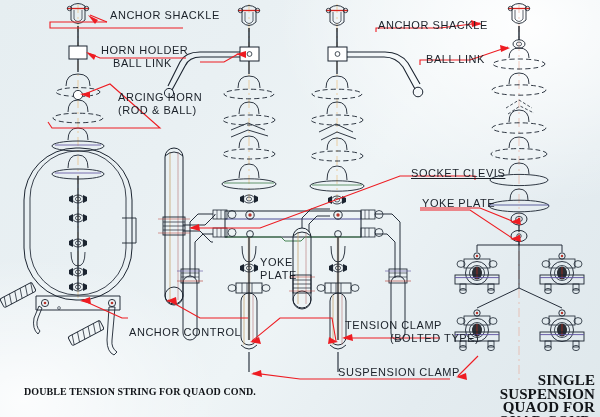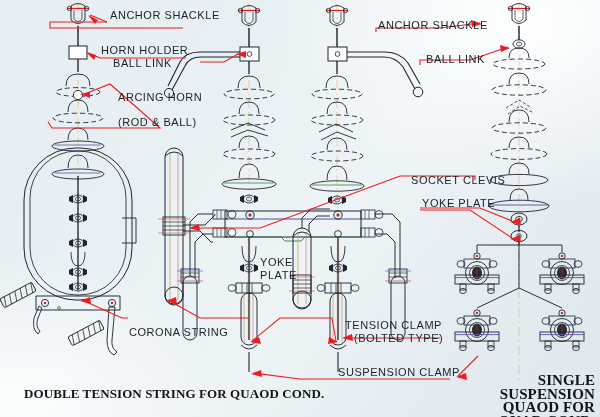--- a/index.html
+++ b/index.html
@@ -28,21 +28,21 @@
     position: absolute;
     font-family: "Liberation Serif", serif;
     font-weight: bold;
     color: #111418;
     letter-spacing: 0.1px;
     white-space: nowrap;
   }
   #cap-left {
     left: 24px;
     top: 386px;
-    font-size: 13px;
+    font-size: 10px;
   }
   #cap-right {
     left: 455px;
     top: 374px;
     font-size: 15px;
     line-height: 13.5px;
     text-align: right;
     white-space: normal;
     width: 140px;
   }
@@ -468,51 +468,51 @@
     <span>ANCHOR SHACKLE</span>
   </div>
 
   <div class="lbl" style="left:101px; top:44px;">
     <div>HORN HOLDER</div>
     <div style="padding-left:12px;">BALL LINK</div>
   </div>
 
   <div class="lbl" style="left:118px; top:91px;">
     <div>ARCING HORN</div>
-    <div style="padding-left:-4px;margin-top:12px;">(ROD &amp; BALL)</div>
+    <div style="padding-left:-4px;">(ROD &amp; BALL)</div>
   </div>
 
   <div class="lbl" style="left:378px; top:19px;">
     <span>ANCHOR SHACKLE</span>
   </div>
 
   <div class="lbl" style="left:426px; top:53px;">
     <span>BALL LINK</span>
   </div>
 
-  <div class="lbl" style="left:411px; top:174px;">
+  <div class="lbl" style="left:411px; top:167px;text-decoration:underline;">
     <span>SOCKET CLEVIS</span>
   </div>
 
   <div class="lbl" style="left:422px; top:197px;">
     <span>YOKE PLATE</span>
   </div>
 
   <div class="lbl" style="left:260px; top:256px;">
     <div>YOKE</div>
     <div>PLATE</div>
   </div>
 
   <div class="lbl" style="left:129px; top:326px;">
-    <div>CORONA STRING</div>
+    <div>ANCHOR CONTROL</div>
   </div>
 
   <div class="lbl" style="left:345px; top:319px;">
     <div>TENSION CLAMP</div>
-    <div style="padding-left:9px;">(BOLTED TYPE)</div>
+    <div style="padding-left:9px;margin-left:36px;">(BOLTED TYPE)</div>
   </div>
 
   <div class="lbl" style="left:338px; top:366px;">
     <span>SUSPENSION CLAMP</span>
   </div>
 
   <div class="cap" id="cap-left">DOUBLE TENSION STRING FOR QUAOD COND.</div>
 
   <div class="cap" id="cap-right">
     <div>SINGLE SUSPENSION</div>

